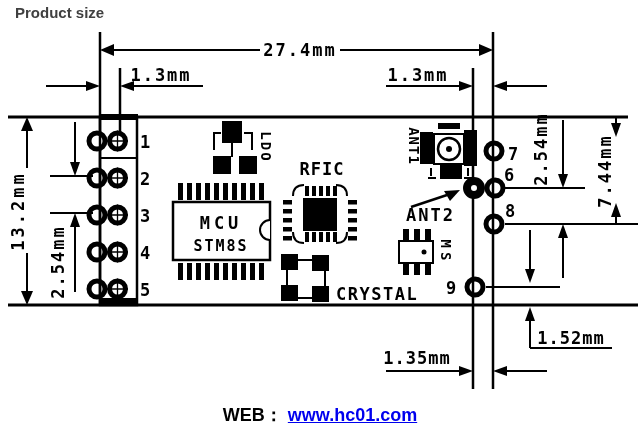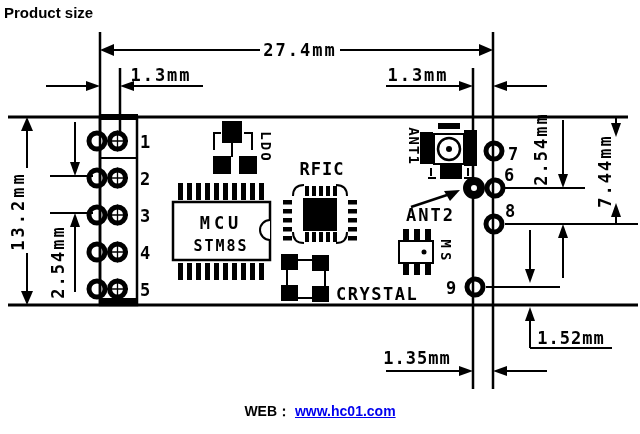--- a/index.html
+++ b/index.html
@@ -1,22 +1,22 @@
 <!DOCTYPE html>
 <html><head>
 <meta charset="utf-8">
 <style>
   html,body{margin:0;padding:0;background:#ffffff;}
   .stage{position:relative;width:640px;height:434px;background:#fff;overflow:hidden;
          font-family:"Liberation Sans",sans-serif;}
   svg text{user-select:none;}
   .t{font-family:"DejaVu Sans Mono",monospace;font-weight:bold;fill:#000;}
-  .title{position:absolute;left:4px;top:4px;font-size:15px;font-weight:bold;color:#000000;}
+  .title{position:absolute;left:15px;top:4px;font-size:15px;font-weight:bold;color:#404040;}
   .footer{position:absolute;left:0;top:403px;width:100%;text-align:center;
-          font-size:14px;font-weight:bold;color:#000;}
+          font-size:18px;font-weight:bold;color:#000;}
   .footer a{color:#0000EE;text-decoration:underline;}
   .ln{stroke:#000;fill:none;}
   .fl{fill:#000;stroke:none;}
   .wh{fill:#fff;}
 </style>
 </head>
 <body>
 
 <div class="stage">
 

